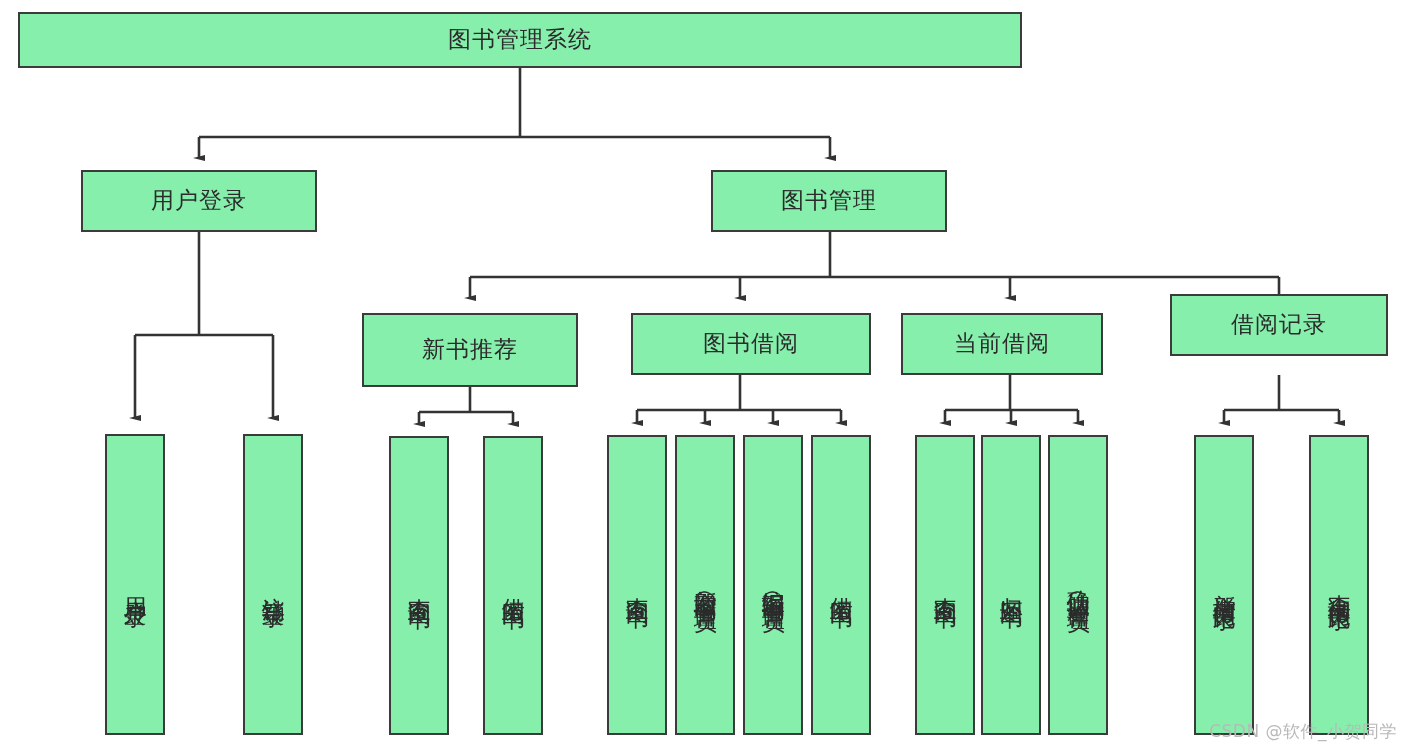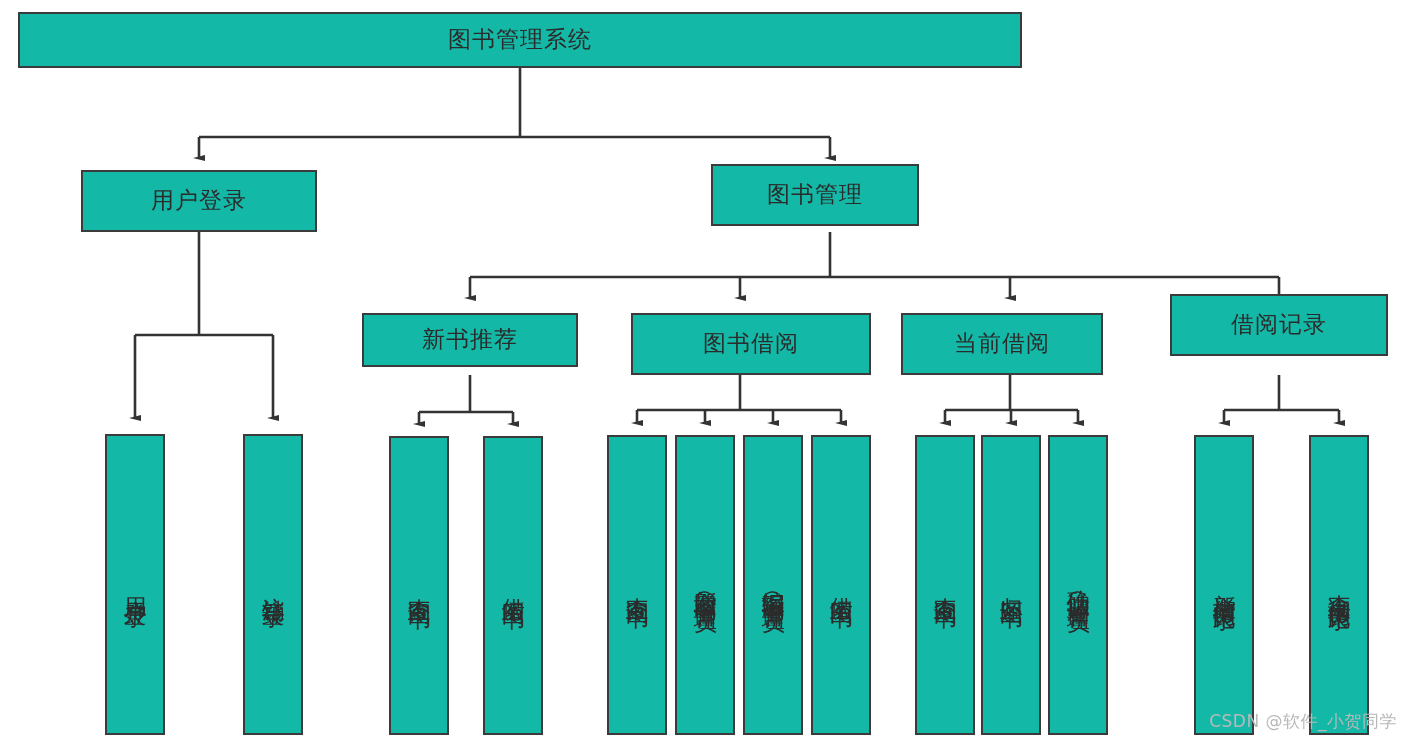--- a/index.html
+++ b/index.html
@@ -22,21 +22,21 @@
     position: absolute;
     left: 0;
     top: 0;
     width: 1405px;
     height: 747px;
     pointer-events: none;
   }
   .node {
     position: absolute;
     box-sizing: border-box;
-    background: #14b8a6;
+    background: #86efac;
     border: 2px solid #3b3b3b;
     display: flex;
     align-items: center;
     justify-content: center;
     color: #2b2b2b;
     z-index: 2;
   }
   .node.horiz {
     font-size: 23px;
     letter-spacing: 1px;
@@ -51,21 +51,21 @@
     padding: 6px 0;
   }
   .node.vert .label {
     writing-mode: vertical-rl;
     text-orientation: upright;
     white-space: nowrap;
   }
   .watermark {
     position: absolute;
     right: 8px;
-    bottom: 14px;
+    bottom: 4px;
     font-size: 17px;
     color: #b9b9b9;
     letter-spacing: 0.5px;
     z-index: 5;
     white-space: nowrap;
   }
 </style>
 </head>
 <body>
 
@@ -124,25 +124,25 @@
     </g>
   </svg>
 
   <div class="node horiz" style="left:18px; top:12px; width:1004px; height:56px;">
     <span class="label">图书管理系统</span>
   </div>
 
   <div class="node horiz" style="left:81px; top:170px; width:236px; height:62px;">
     <span class="label">用户登录</span>
   </div>
-  <div class="node horiz" style="left:711px; top:164px; width:208px; height:62px;">
+  <div class="node horiz" style="left:711px; top:170px; width:236px; height:62px;">
     <span class="label">图书管理</span>
   </div>
 
-  <div class="node horiz" style="left:362px; top:313px; width:216px; height:54px;">
+  <div class="node horiz" style="left:362px; top:313px; width:216px; height:74px;">
     <span class="label">新书推荐</span>
   </div>
   <div class="node horiz" style="left:631px; top:313px; width:240px; height:62px;">
     <span class="label">图书借阅</span>
   </div>
   <div class="node horiz" style="left:901px; top:313px; width:202px; height:62px;">
     <span class="label">当前借阅</span>
   </div>
   <div class="node horiz" style="left:1170px; top:294px; width:218px; height:62px;">
     <span class="label">借阅记录</span>

